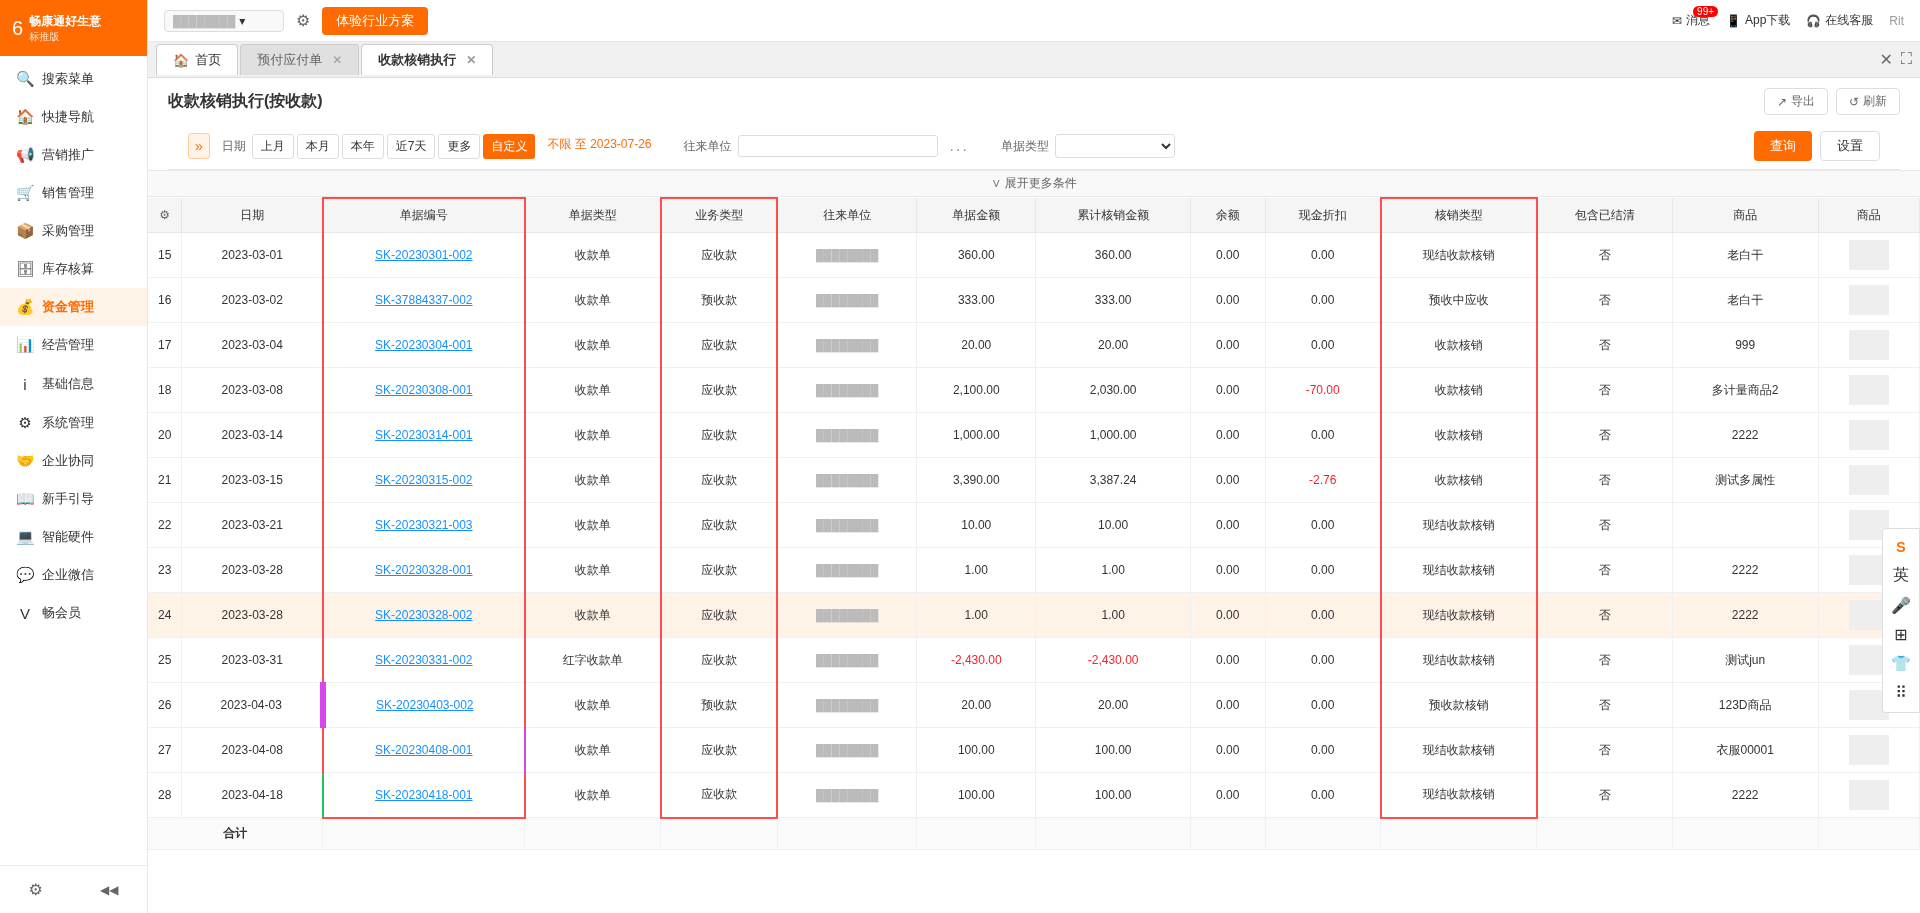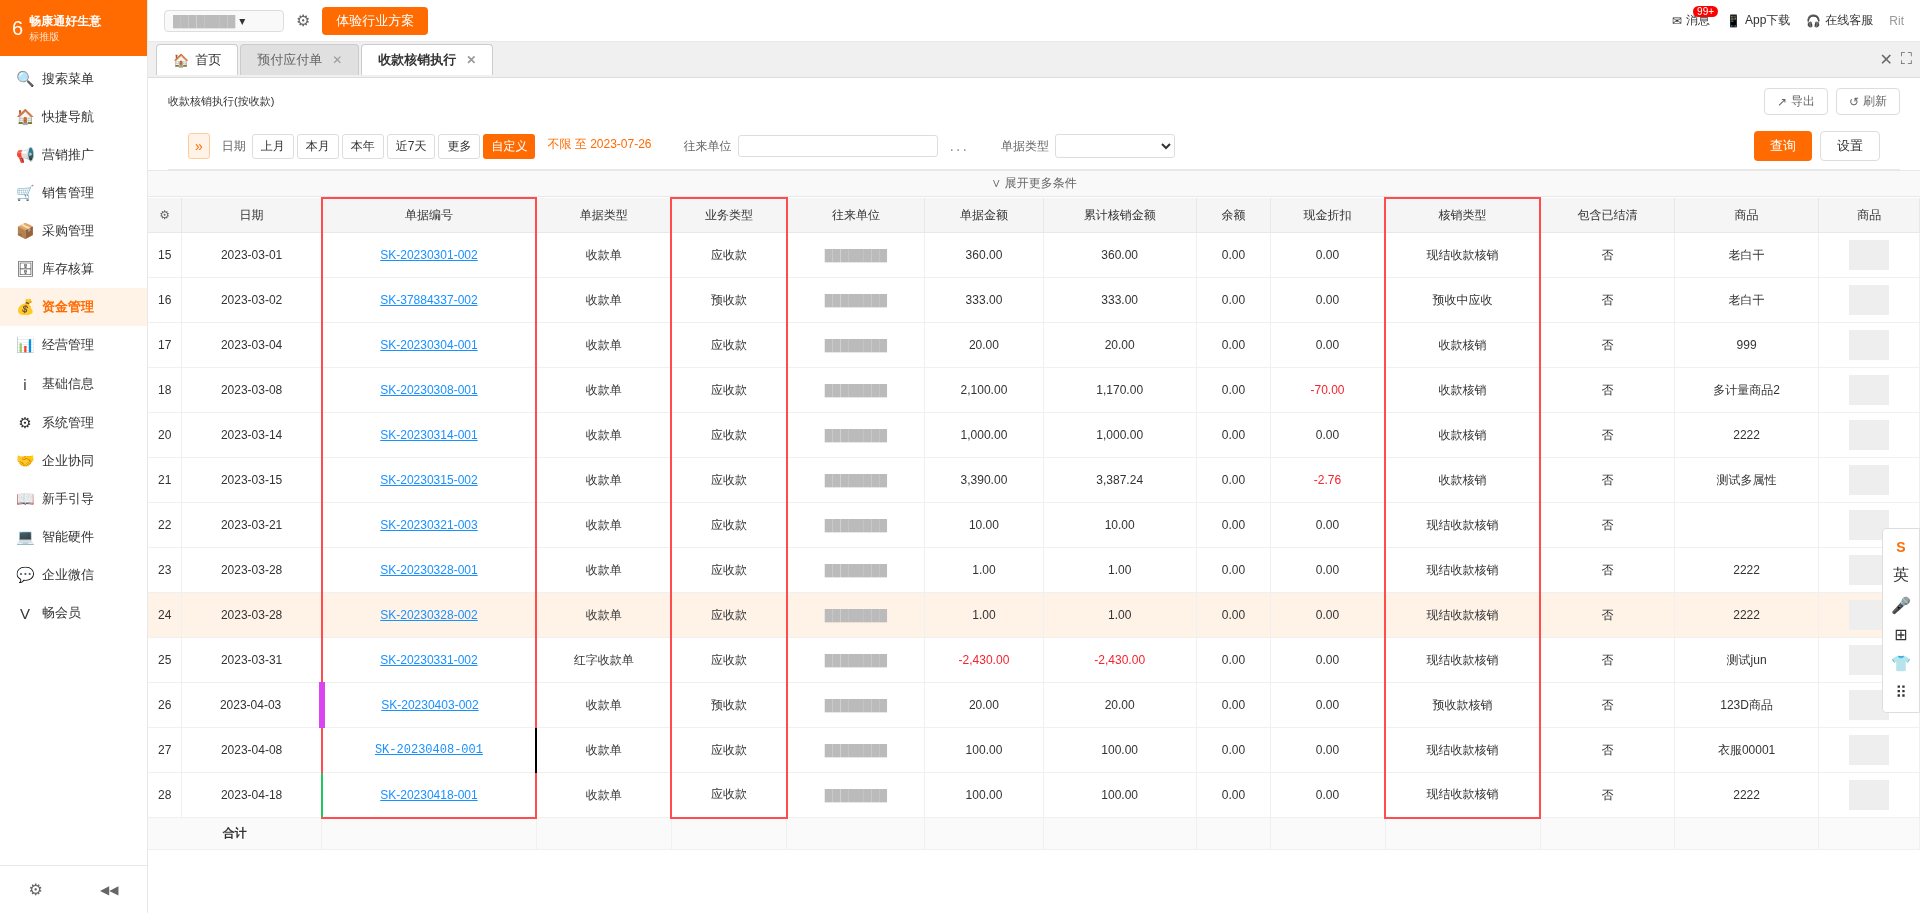--- a/index.html
+++ b/index.html
@@ -35,21 +35,21 @@
     .tabbar { background: #f0f0f0; display: flex; align-items: center; border-bottom: 1px solid #ddd; height: 36px; padding: 0 8px; }
     .tab { display: flex; align-items: center; gap: 6px; padding: 6px 16px; font-size: 13px; cursor: pointer; border-radius: 4px 4px 0 0; color: #666; background: #e0e0e0; margin-right: 2px; border: 1px solid #ccc; border-bottom: none; }
     .tab.home { background: #fff; color: #333; }
     .tab.active { background: #fff; color: #333; font-weight: bold; }
     .tab-close { color: #999; font-size: 12px; cursor: pointer; margin-left: 4px; }
     .tabbar-right { margin-left: auto; display: flex; gap: 8px; color: #666; font-size: 16px; cursor: pointer; }
 
     
     .page-header { background: #fff; padding: 10px 20px 0; border-bottom: 1px solid #e8e8e8; }
     .page-title-row { display: flex; align-items: center; justify-content: space-between; margin-bottom: 8px; }
-    .page-title { font-size: 11px; font-weight: normal; color: #333; }
+    .page-title { font-size: 16px; font-weight: bold; color: #333; }
     .page-actions { display: flex; gap: 8px; }
     .btn-outline { border: 1px solid #ddd; background: #fff; color: #666; border-radius: 4px; padding: 4px 12px; font-size: 12px; cursor: pointer; display: flex; align-items: center; gap: 4px; }
     .btn-primary { background: #ff6b00; color: #fff; border: none; border-radius: 4px; padding: 5px 16px; font-size: 13px; cursor: pointer; }
     .btn-secondary { background: #fff; color: #333; border: 1px solid #ddd; border-radius: 4px; padding: 5px 16px; font-size: 13px; cursor: pointer; }
 
     
     .filter-bar { background: #fff; padding: 8px 20px; border-bottom: 1px solid #e8e8e8; display: flex; align-items: center; gap: 12px; flex-wrap: wrap; }
     .filter-collapse-btn { background: #fff3e8; border: 1px solid #ffcc99; color: #ff6b00; border-radius: 3px; padding: 4px 6px; cursor: pointer; font-size: 14px; }
     .filter-group { display: flex; align-items: center; gap: 6px; }
     .filter-label { color: #666; font-size: 12px; white-space: nowrap; }
@@ -333,21 +333,21 @@
     <td style="min-width:60px;"><div style="background:#eee;width:40px;height:30px;display:inline-block;vertical-align:middle;"></div></td>
   </tr>
           <tr>
     <td>18</td>
     <td>2023-03-08</td>
     <td style="border-left:2px solid #ff4d4f; border-right:2px solid #ff4d4f; "><a class="link-cell">SK-20230308-001</a></td>
     <td>收款单</td>
     <td style="border-left:2px solid #ff4d4f; border-right:2px solid #ff4d4f; ">应收款</td>
     <td><span style="color:#bbb;font-size:11px;">████████</span></td>
     <td style="">2,100.00</td>
-    <td style="">1,170.00</td>
+    <td style="">2,030.00</td>
     <td>0.00</td>
     <td style="color:#f5222d;">-70.00</td>
     <td style="border-left:2px solid #ff4d4f; border-right:2px solid #ff4d4f; ">收款核销</td>
     <td>否</td>
     <td>多计量商品2</td>
     <td style="min-width:60px;"><div style="background:#eee;width:40px;height:30px;display:inline-block;vertical-align:middle;"></div></td>
   </tr>
           <tr>
     <td>20</td>
     <td>2023-03-14</td>
@@ -456,21 +456,21 @@
     <td>0.00</td>
     <td style="">0.00</td>
     <td style="border-left:2px solid #ff4d4f; border-right:2px solid #ff4d4f; ">预收款核销</td>
     <td>否</td>
     <td>123D商品</td>
     <td style="min-width:60px;"><div style="background:#eee;width:40px;height:30px;display:inline-block;vertical-align:middle;"></div></td>
   </tr>
           <tr>
     <td>27</td>
     <td>2023-04-08</td>
-    <td style="border-left:2px solid #ff4d4f; border-right:2px solid #000000;font-family:Liberation Mono, monospace; "><a class="link-cell">SK-20230408-001</a></td>
+    <td style="border-left:2px solid #ff4d4f; border-right:2px solid #d946ef; "><a class="link-cell">SK-20230408-001</a></td>
     <td>收款单</td>
     <td style="border-left:2px solid #ff4d4f; border-right:2px solid #ff4d4f; ">应收款</td>
     <td><span style="color:#bbb;font-size:11px;">████████</span></td>
     <td style="">100.00</td>
     <td style="">100.00</td>
     <td>0.00</td>
     <td style="">0.00</td>
     <td style="border-left:2px solid #ff4d4f; border-right:2px solid #ff4d4f; ">现结收款核销</td>
     <td>否</td>
     <td>衣服00001</td>

